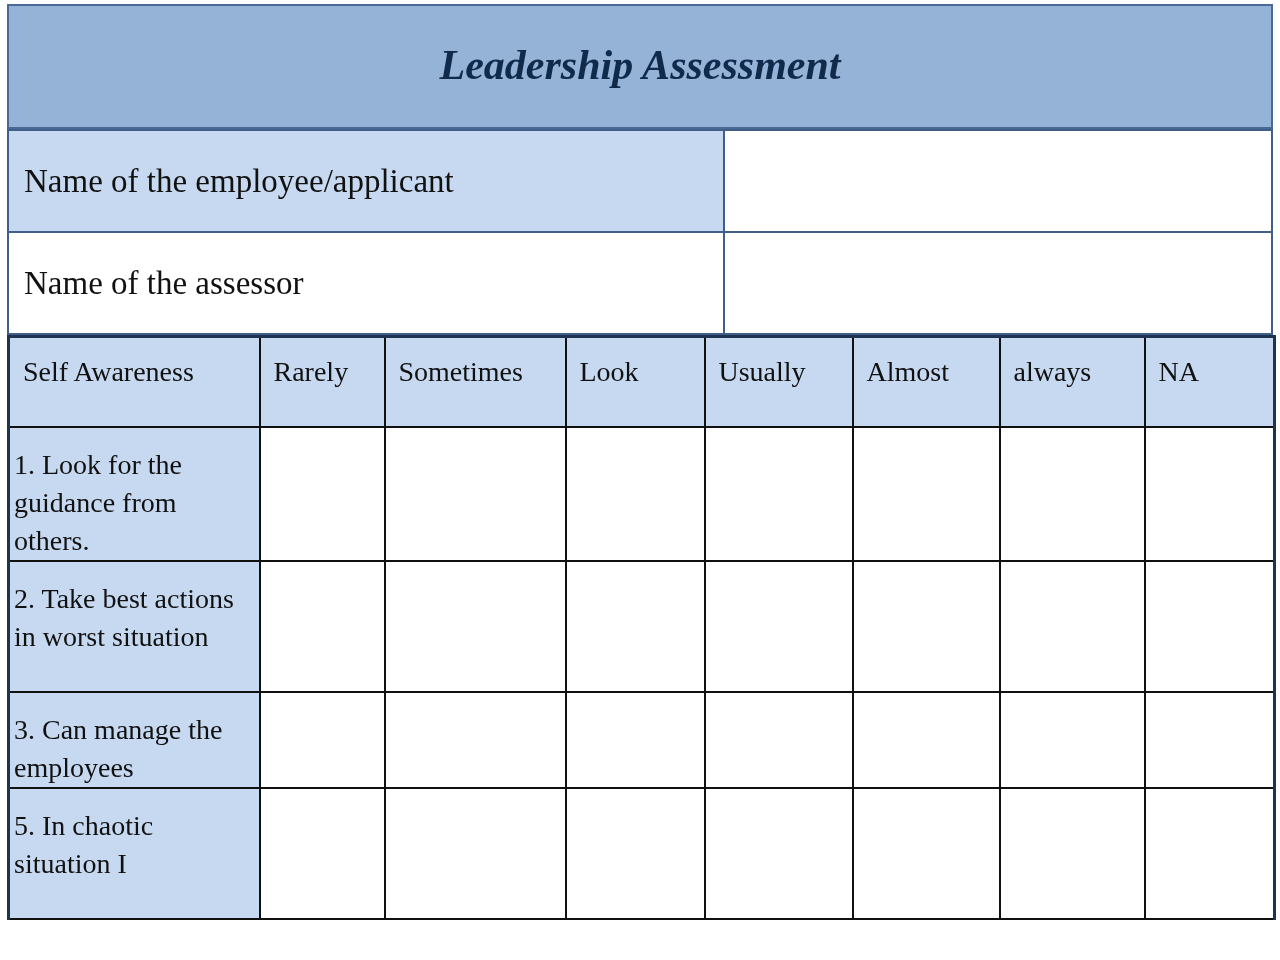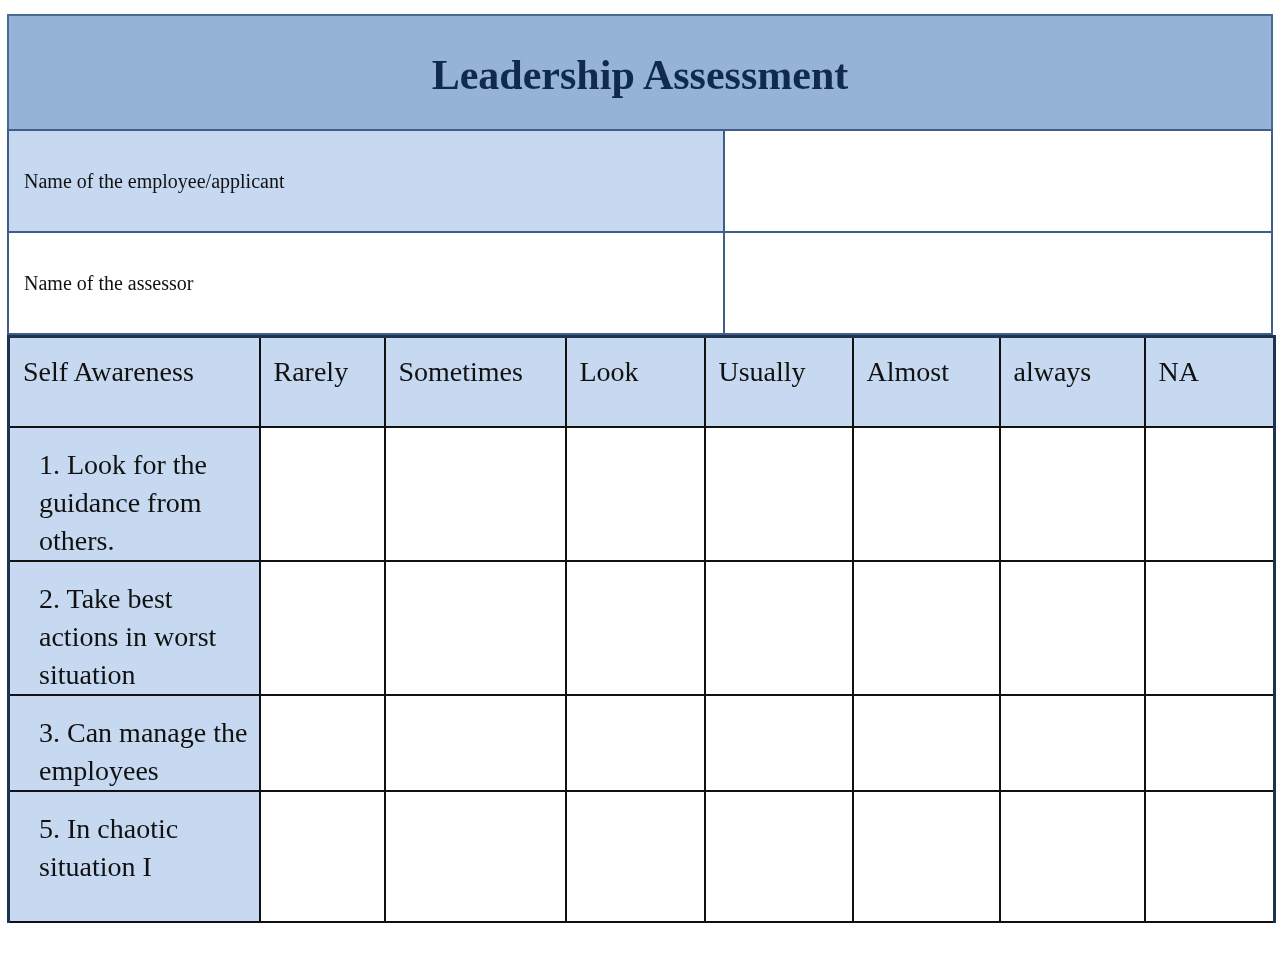--- a/index.html
+++ b/index.html
@@ -1,43 +1,43 @@
 <!DOCTYPE html>
 <html><head>
   <meta charset="utf-8">
   <style>
     * { box-sizing: border-box; margin: 0; padding: 0; }
     html, body { width: 1280px; height: 960px; overflow: hidden; background: #ffffff; }
     body { font-family: "Liberation Serif", "DejaVu Serif", serif; color: #111111; position: relative; }
 
     .title-bar {
-      position: absolute; left: 7px; top: 14px; width: 1266px; height: 125px;
+      position: absolute; left: 7px; top: 4px; width: 1266px; height: 125px;
       background: #95b3d7; border: 2px solid #4a6a96;
-      display: flex; align-items: center; justify-content: center;
+      display: flex; align-items: center; justify-content: center; font-style: italic;
     }
     .title-text { font-size: 42px; font-weight: bold; color: #102a4c; margin-top: -4px; }
 
     .info-table { position: absolute; left: 7px; top: 129px; width: 1266px; border-collapse: collapse; }
     .info-table td { border: 2px solid #3f5f8a; height: 102px; vertical-align: middle; }
-    .info-label { width: 716px; font-size: 20px; padding-left: 15px; }
+    .info-label { width: 716px; font-size: 33px; padding-left: 15px; }
     .info-label.shaded { background: #c6d9f0; }
     .info-value { background: #ffffff; }
     .info-input { width: 100%; height: 100%; border: none; background: transparent; outline: none; font-family: inherit; font-size: 26px; padding: 0 12px; }
 
     .grid {
       position: absolute; left: 7px; top: 335px; width: 1266px; border-collapse: collapse; table-layout: fixed;
       border-left: 3px solid #1e3350; border-right: 3px solid #1e3350; border-top: 3px solid #1e3350;
     }
     .grid th, .grid td { border: 2px solid #111111; }
     .grid th {
       background: #c6d9f0; font-weight: normal; font-size: 28px; text-align: left;
       vertical-align: top; padding: 18px 0 0 13px; height: 90px; white-space: nowrap;
     }
     .grid td.q {
-      background: #c6d9f0; font-size: 28px; line-height: 38px; vertical-align: top; padding: 18px 10px 0 29px;
+      background: #c6d9f0; font-size: 28px; line-height: 38px; vertical-align: top; padding: 18px 10px 0 4px;
     }
     .grid td.cell { background: #ffffff; }
   </style>
 </head>
 <body>
 
 <div class="title-bar">
   <div class="title-text">Leadership Assessment</div>
 </div>
 

